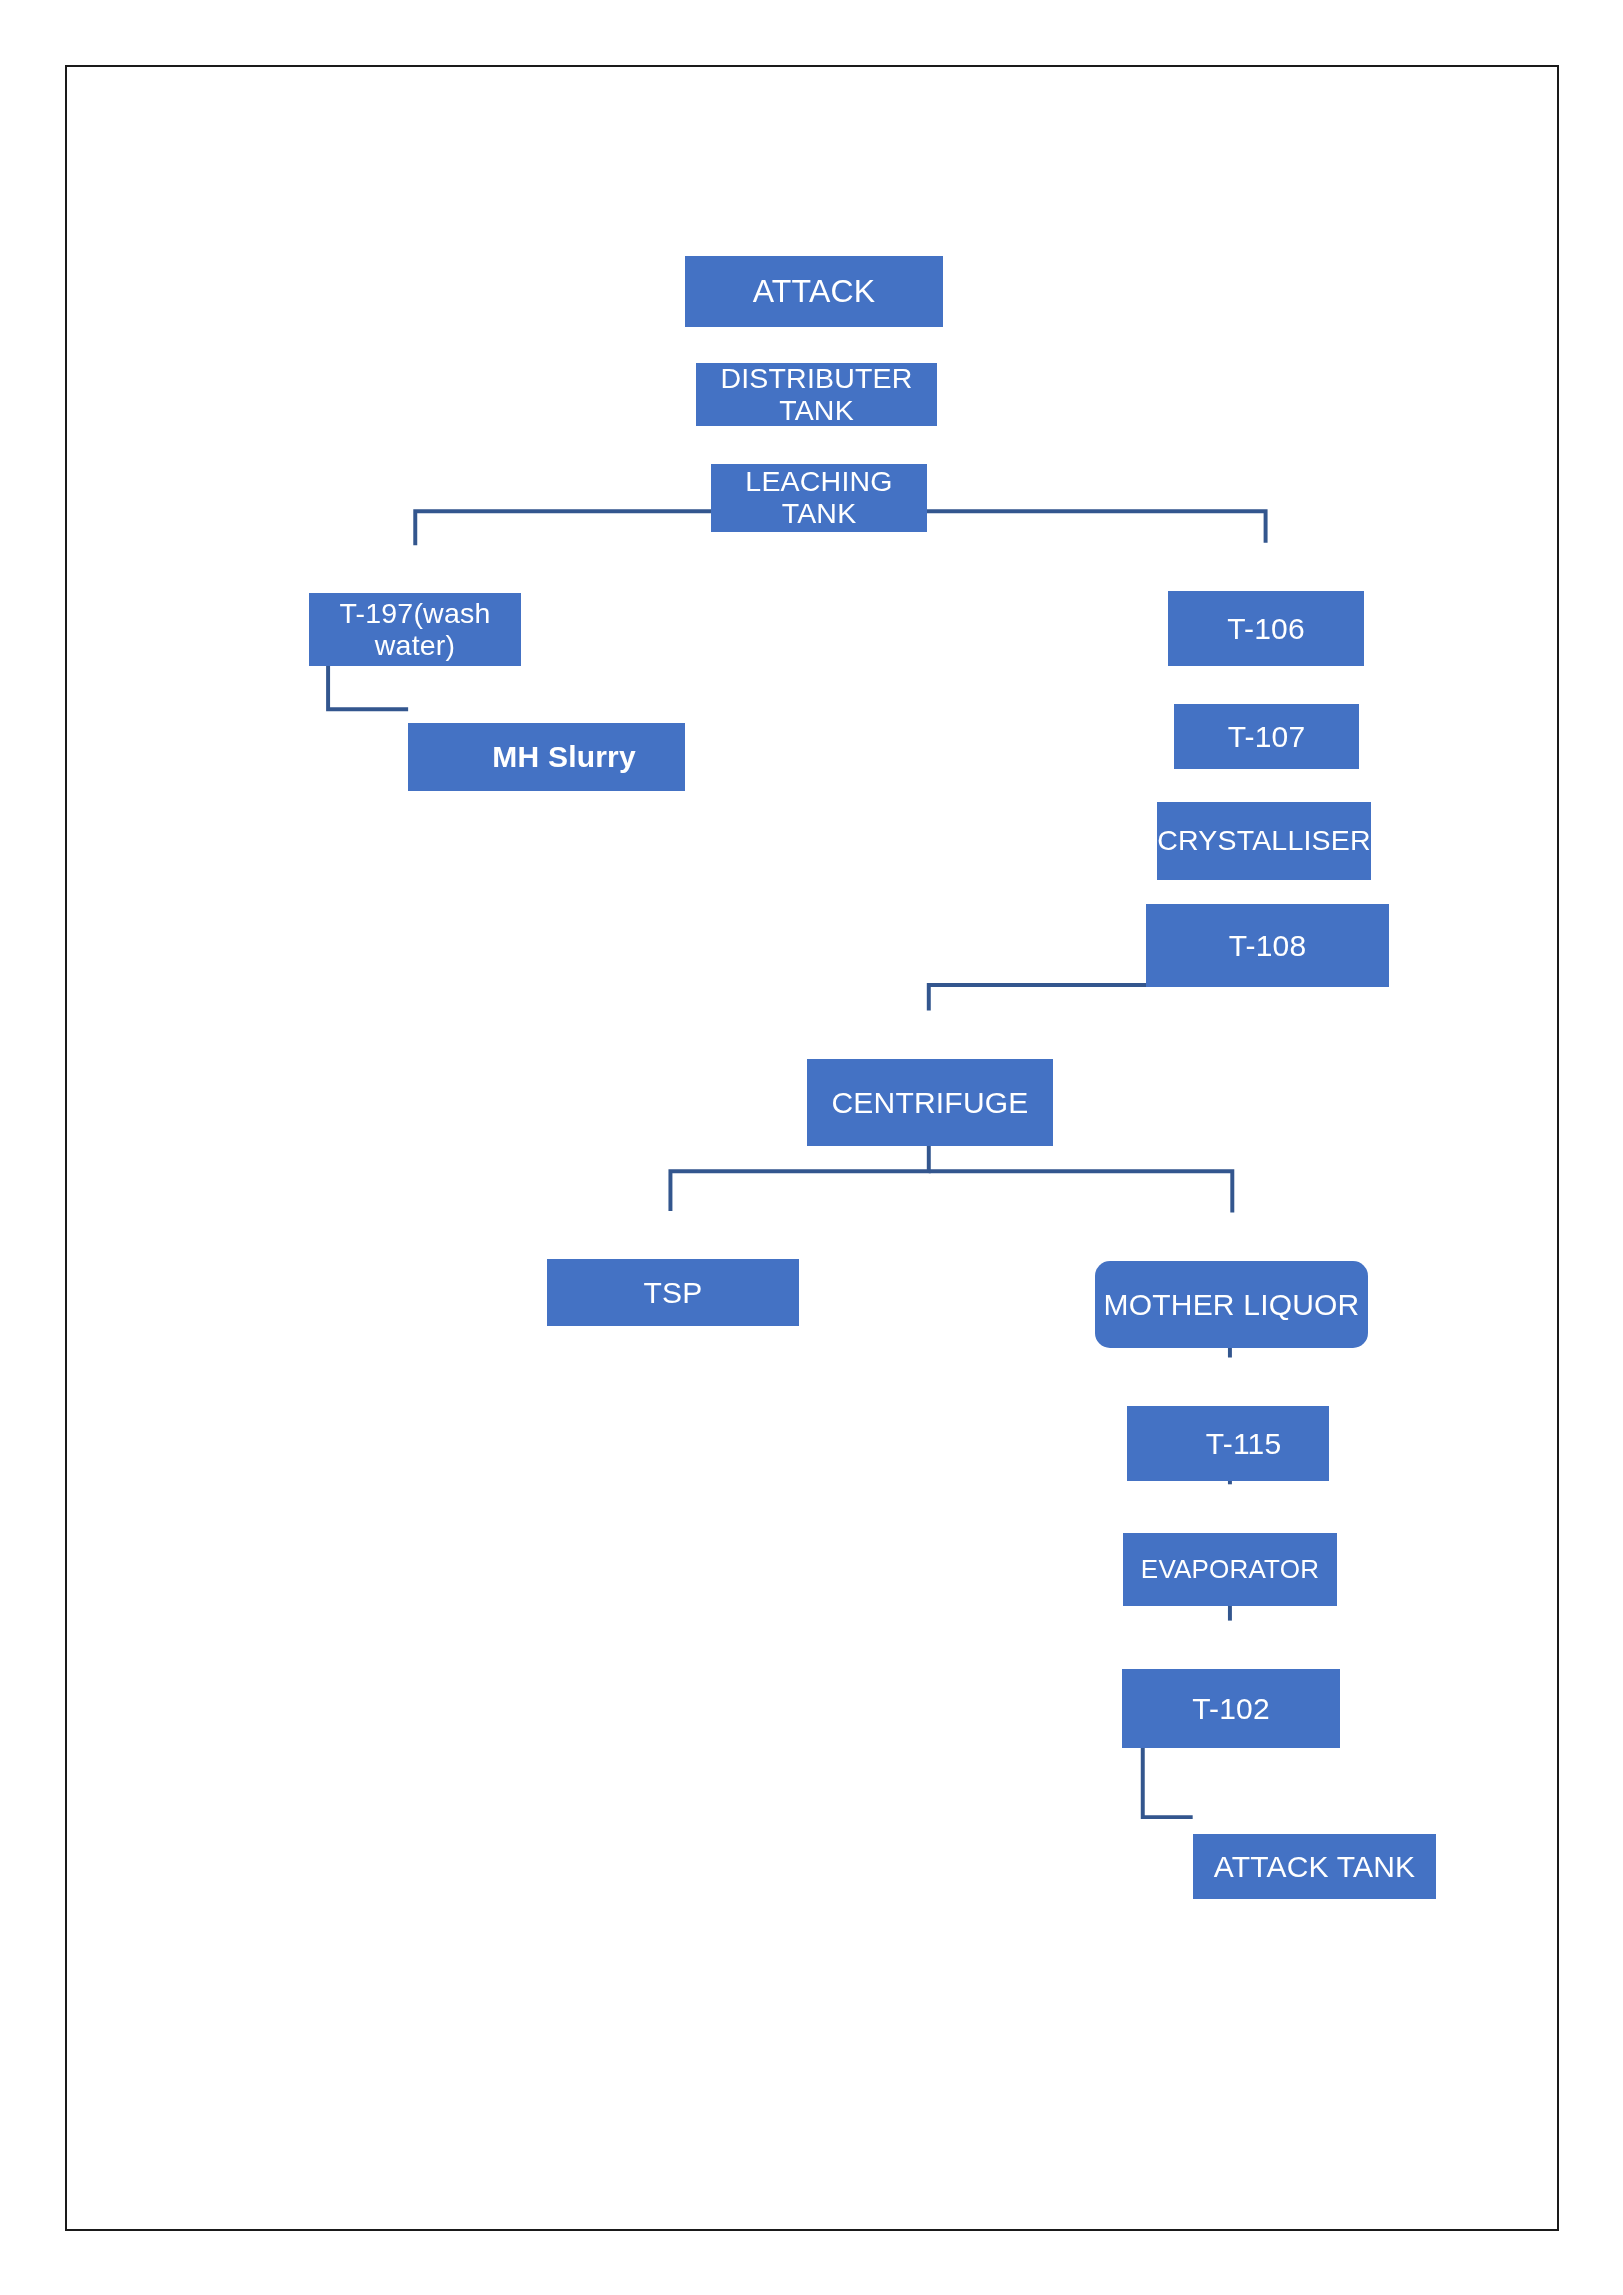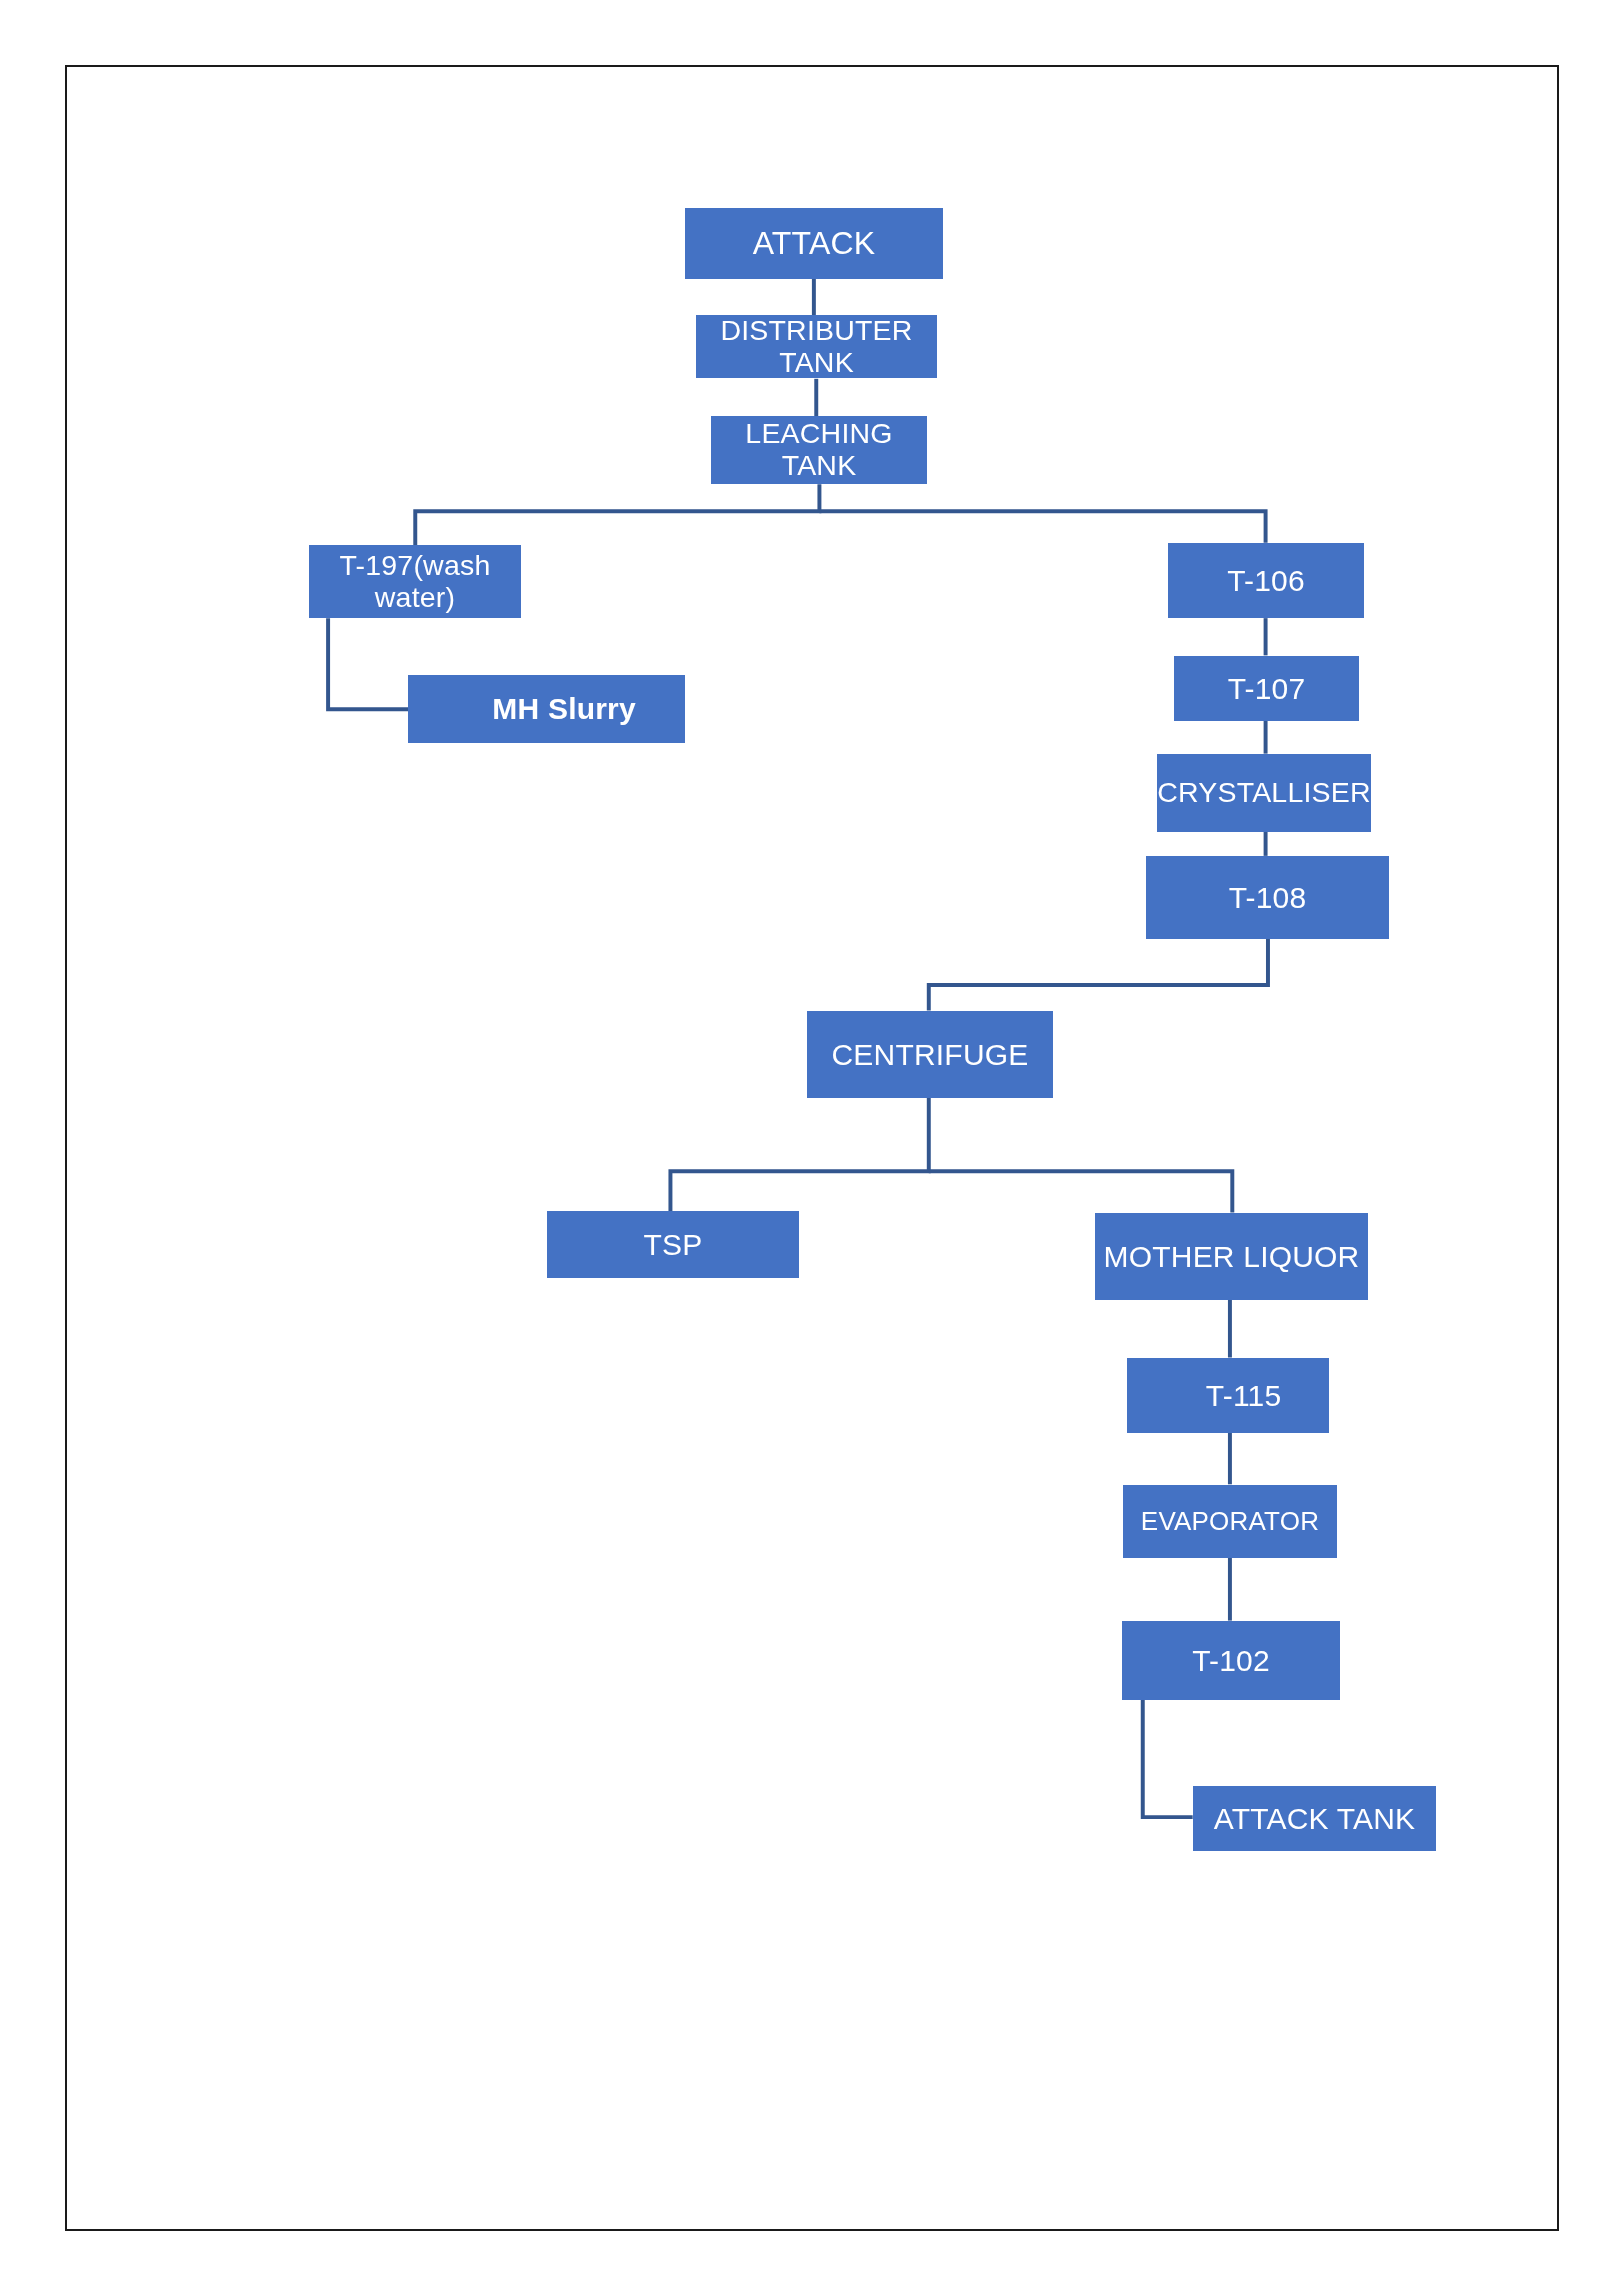--- a/index.html
+++ b/index.html
@@ -60,39 +60,40 @@
     display: flex;
     align-items: center;
     justify-content: center;
     text-align: center;
     line-height: 1.12;
     font-weight: 400;
     letter-spacing: 0.2px;
     padding: 1.6px 4.8px;
     white-space: pre-line;
     z-index: 2;
+    margin-top: 48px;
   }
 
   .node.bold {
     font-weight: 700;
   }
 
   
   #node-attack            { left: 685px;  top: 208px;  width: 258px; height: 71px;  font-size: 32px; }
   #node-distributer-tank  { left: 696px;  top: 315px;  width: 241px; height: 63px;  font-size: 28.5px; }
   #node-leaching-tank     { left: 711px;  top: 416px;  width: 216px; height: 68px;  font-size: 28.5px; }
   #node-t105              { left: 309px;  top: 545px;  width: 212px; height: 73px;  font-size: 28.5px; }
   #node-mh-slurry         { left: 408px;  top: 675px;  width: 277px; height: 68px;  font-size: 30px; padding-left: 40px; }
   #node-t106              { left: 1168px; top: 543px;  width: 196px; height: 75px;  font-size: 30px; }
   #node-t107              { left: 1174px; top: 656px;  width: 185px; height: 65px;  font-size: 30px; }
   #node-t108              { left: 1146px; top: 856px; width: 243px; height: 83px; font-size: 30px; }
   #node-crystalliser      { left: 1157px; top: 754px;  width: 214px; height: 78px;  font-size: 28.5px; }
   #node-centrifuge        { left: 807px; top: 1011px; width: 246px; height: 87px; font-size: 30px; }
   #node-tsp               { left: 547px;  top: 1211px; width: 252px; height: 67px;  font-size: 30px; }
-  #node-mother-liquor     { left: 1095px; top: 1213px; width: 273px; height: 87px; font-size: 30px; }
+  #node-mother-liquor     { left: 1095px; top: 1213px; width: 273px; height: 87px; font-size: 30px; border-radius: 15px; }
   #node-t115              { left: 1127px; top: 1358px; width: 202px; height: 75px;  font-size: 30px; padding-left: 36px; }
   #node-t102              { left: 1122px; top: 1621px; width: 218px; height: 79px; font-size: 30px; }
   #node-evaporator        { left: 1123px; top: 1485px; width: 214px; height: 73px;  font-size: 26px; }
   #node-attack-tank       { left: 1193px; top: 1786px; width: 243px; height: 65px;  font-size: 30px; }
 </style>
 </head>
 <body>
 
 <div id="page">
   <div id="page-frame"></div>

